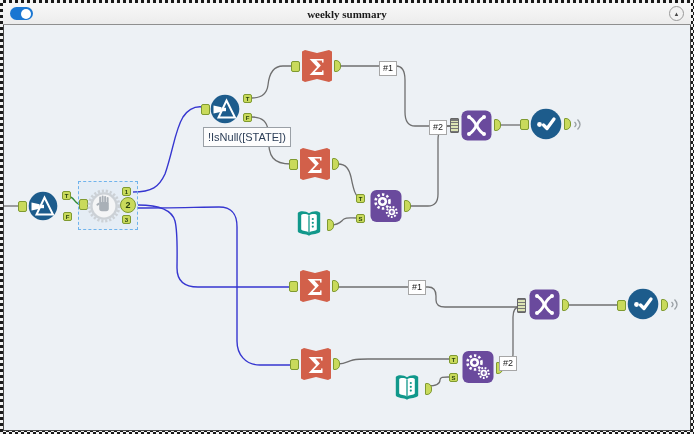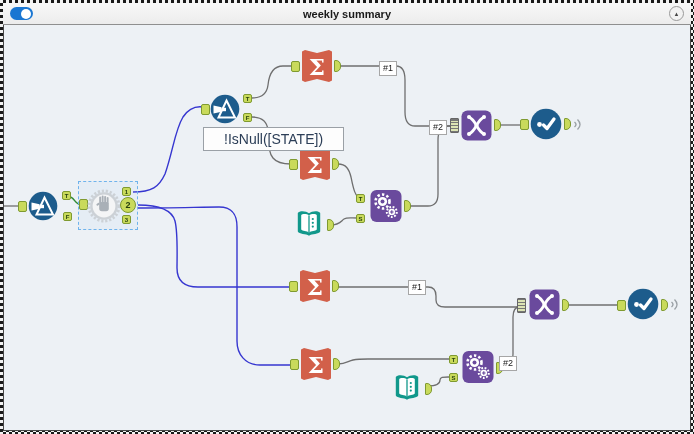--- a/index.html
+++ b/index.html
@@ -28,21 +28,21 @@
   .anc.big2{width:16px;height:16px;border-radius:50%;font-size:9px;}
   .anc.multi{width:9px;height:15px;border-radius:1px;border-color:#666;
     background:repeating-linear-gradient(180deg,#777 0 1.5px,#dce4b4 1.5px 3px);}
   .sigma{width:30px;height:32px;background:var(--toolOrange,#d2604a);
     clip-path:polygon(0 5%,10% 0,50% 9%,90% 0,100% 5%,100% 95%,90% 100%,50% 91%,10% 100%,0 95%);
     display:flex;align-items:center;justify-content:center;}
   .sigma span{color:#fff;font-family:"DejaVu Serif",serif;font-weight:bold;font-size:23px;line-height:1;}
   .connlabel{position:absolute;background:#fff;border:1px solid #a6a6a6;color:#1a1a1a;
     font-size:9px;padding:1px 3px;line-height:1.2;}
   .ann{position:absolute;background:#fdfdfd;border:1px solid #9aa0a6;color:#2c3e57;
-    font-size:14px;padding:2px 20px;line-height:1.3;white-space:nowrap;}
+    font-size:11px;padding:2px 4px;line-height:1.3;white-space:nowrap;}
   .selbox{position:absolute;left:78px;top:181px;width:58px;height:47px;
     border:1px dashed var(--selection,#6fb3ec);background:rgba(170,210,245,0.10);}
 </style>
 </head>
 <body>
 
 <div class="frame">
  <div class="window"></div>
 
  <div class="stage">
@@ -257,21 +257,21 @@
   <div class="connlabel" style="left:379px;top:61px;">#1</div>
   <div class="connlabel" style="left:429px;top:120px;">#2</div>
   <div class="connlabel" style="left:408px;top:280px;">#1</div>
   <div class="connlabel" style="left:499px;top:356px;">#2</div>
 
   <div class="ann" style="left:203px;top:127px;">
     <div>!IsNull([STATE])</div>
   </div>
  </div>
 
- <div class="titlebar" style="position:absolute;left:3px;right:3px;top:3px;">
+ <div class="titlebar" style="position:absolute;left:3px;right:3px;top:3px;font-family:Liberation Serif, serif;">
    <span class="toggle">
         <span class="knob"></span>
       </span>
    <span class="title">weekly summary</span>
    <span class="collapse-btn">
         <span>▲</span>
       </span>
  </div>
 </div>
 

